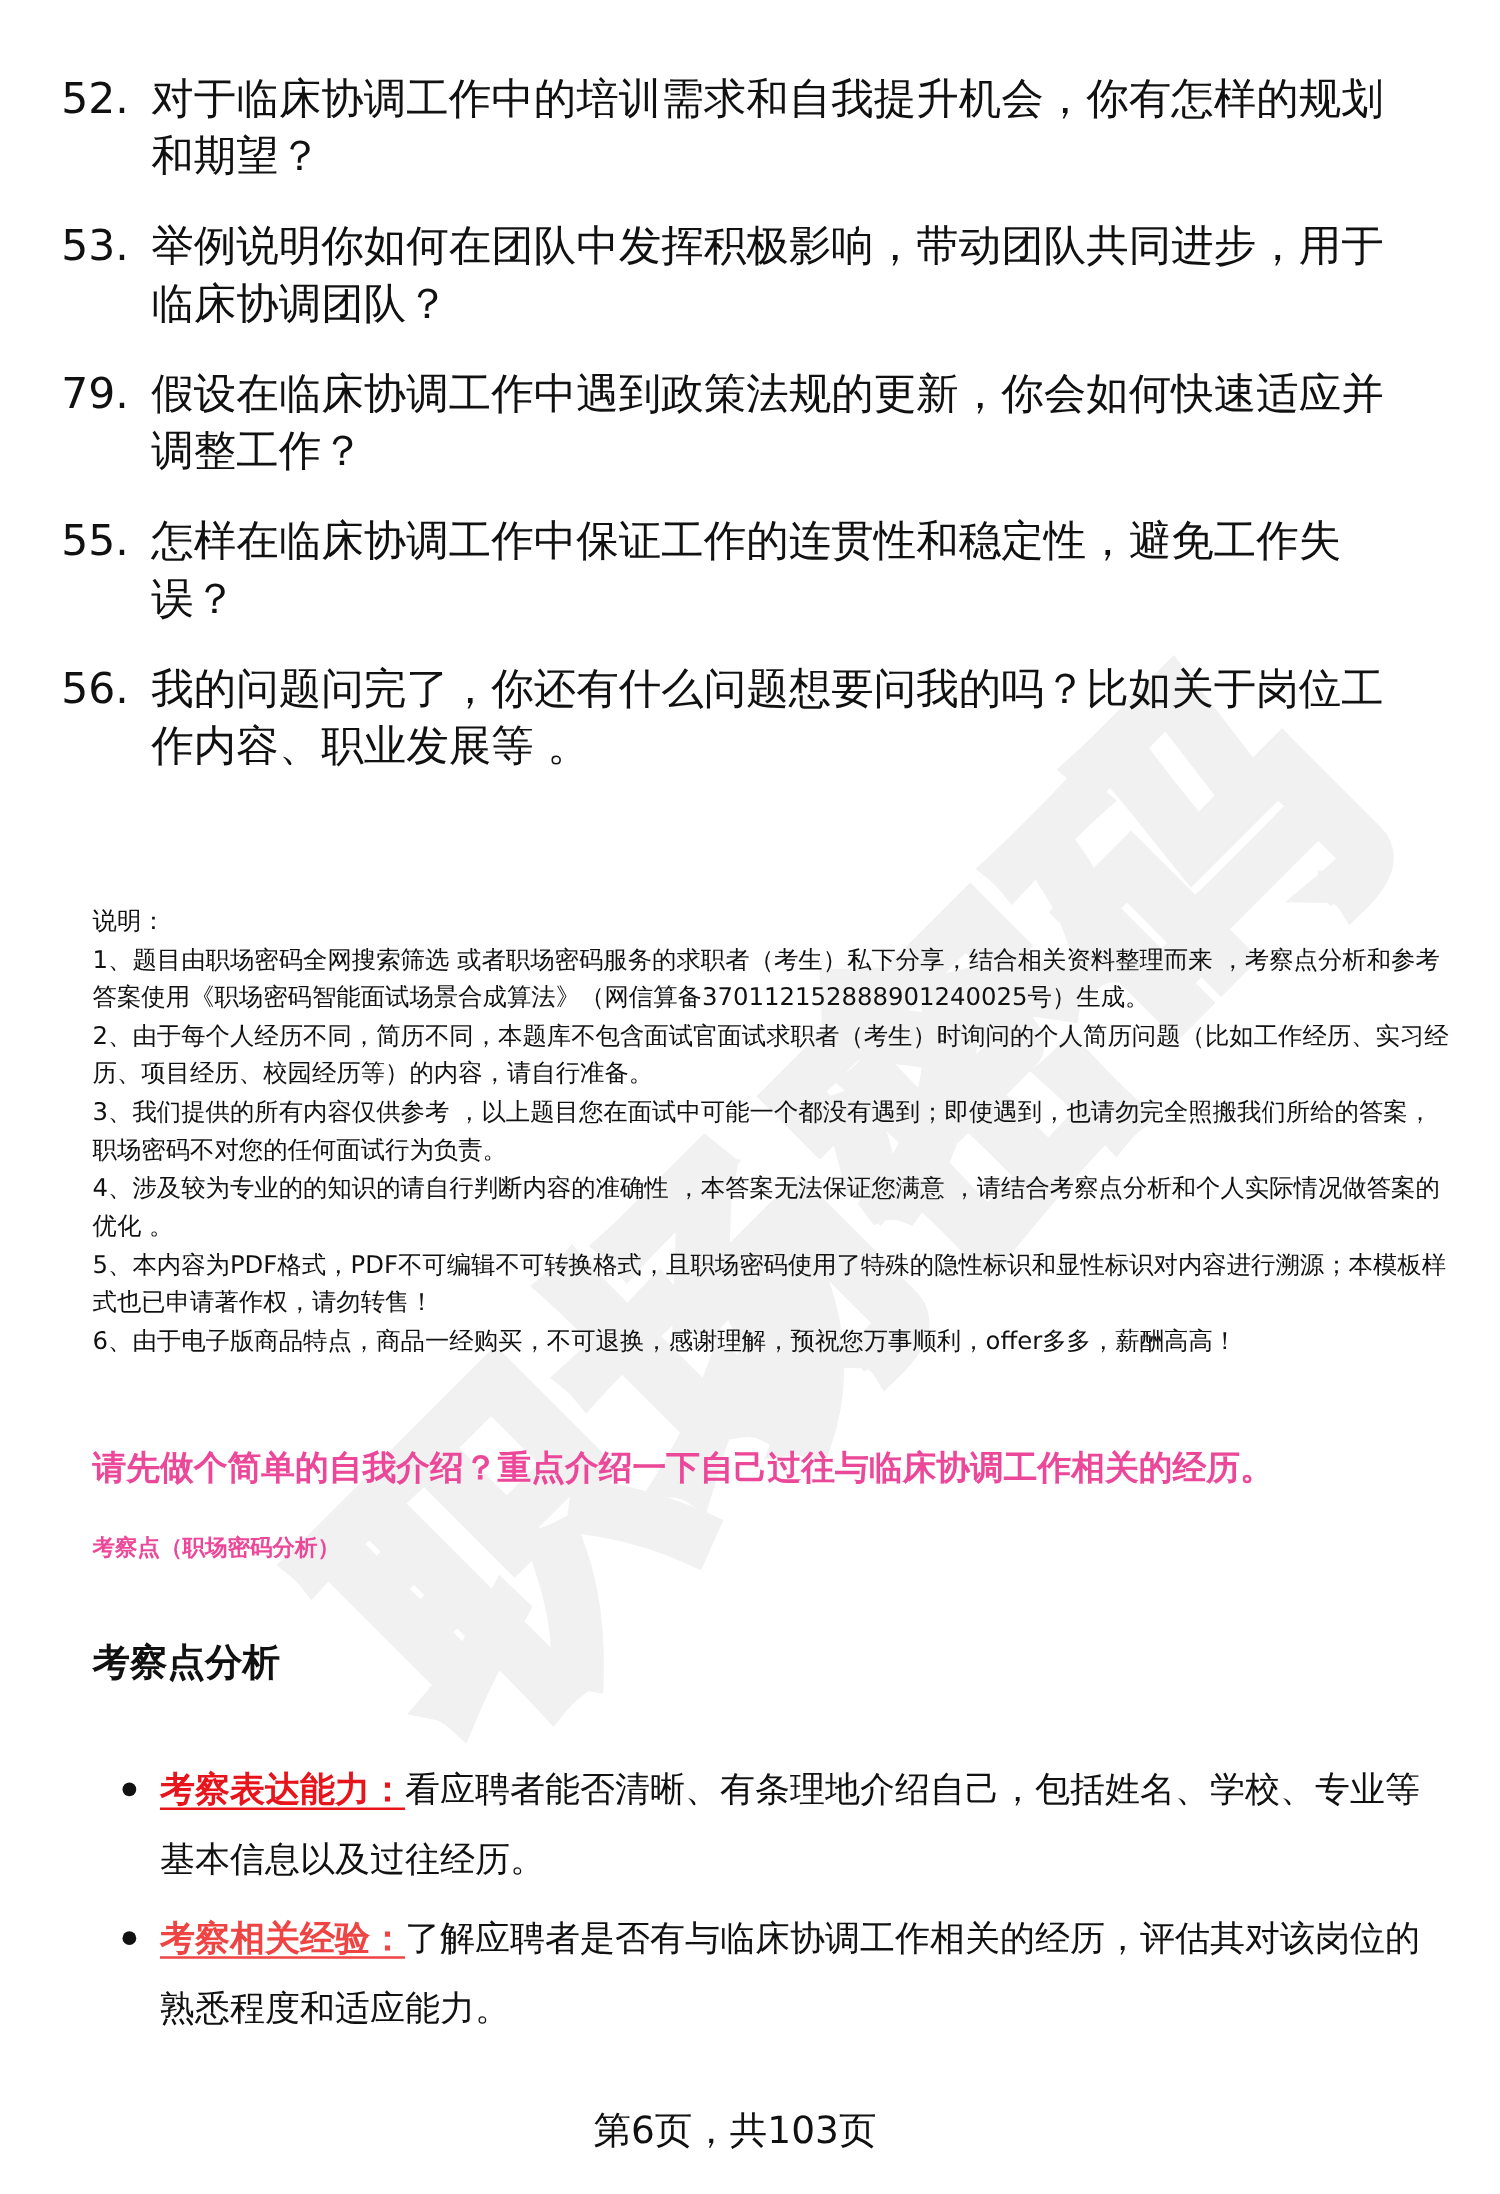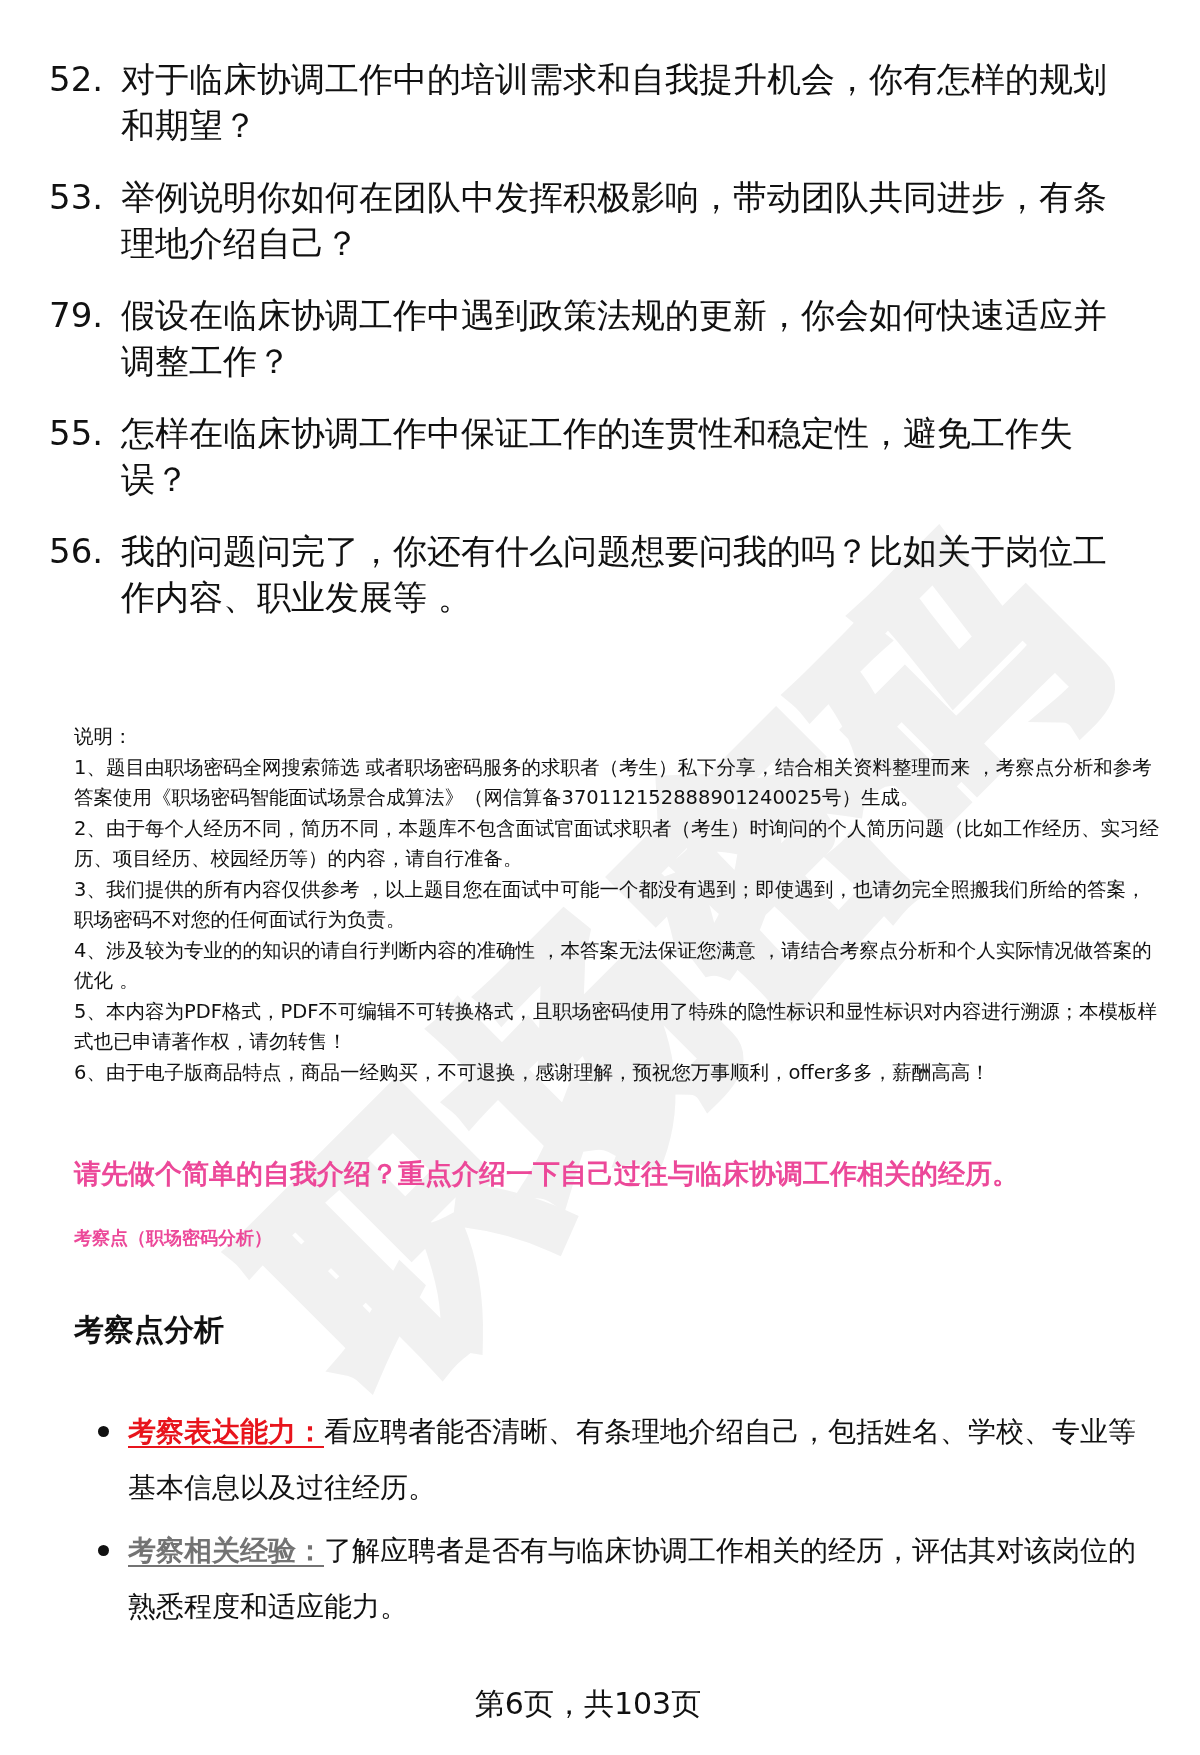--- a/index.html
+++ b/index.html
@@ -41,42 +41,42 @@
     position: absolute; left: 98px; width: 1050px;
     font-size: 28px; line-height: 56px; color: #111;
   }
   .bullet .dot {
     position: absolute; left: 0; top: 22px; width: 11px; height: 11px;
     border-radius: 50%; background: #111;
   }
   .bullet .body { display: block; margin-left: 30px; }
   .bullet .lead { font-weight: bold; text-decoration: underline; text-underline-offset: 5px; }
   .lead.red { color: #e8141c; }
-  .lead.blue { color: #737373; }
+  .lead.blue { color: #ef4444; }
   .footer {
     position: absolute; left: 0; width: 1176px; top: 1684px; text-align: center;
     font-size: 30px; color: #111;
   }
 </style>
 </head>
 <body>
 
 <div class="watermark">
   <span>职场密码</span>
 </div>
 
 <div class="content">
 
   <div class="q" style="top:56px;">
     <span class="num">52.</span>
     <span class="txt">对于临床协调工作中的培训需求和自我提升机会，你有怎样的规划和期望？</span>
   </div>
   <div class="q" style="top:174px;">
     <span class="num">53.</span>
-    <span class="txt">举例说明你如何在团队中发挥积极影响，带动团队共同进步，有条理地介绍自己？</span>
+    <span class="txt">举例说明你如何在团队中发挥积极影响，带动团队共同进步，用于临床协调团队？</span>
   </div>
   <div class="q" style="top:292px;">
     <span class="num">79.</span>
     <span class="txt">假设在临床协调工作中遇到政策法规的更新，你会如何快速适应并调整工作？</span>
   </div>
   <div class="q" style="top:410px;">
     <span class="num">55.</span>
     <span class="txt">怎样在临床协调工作中保证工作的连贯性和稳定性，避免工作失误？</span>
   </div>
   <div class="q" style="top:528px;">

